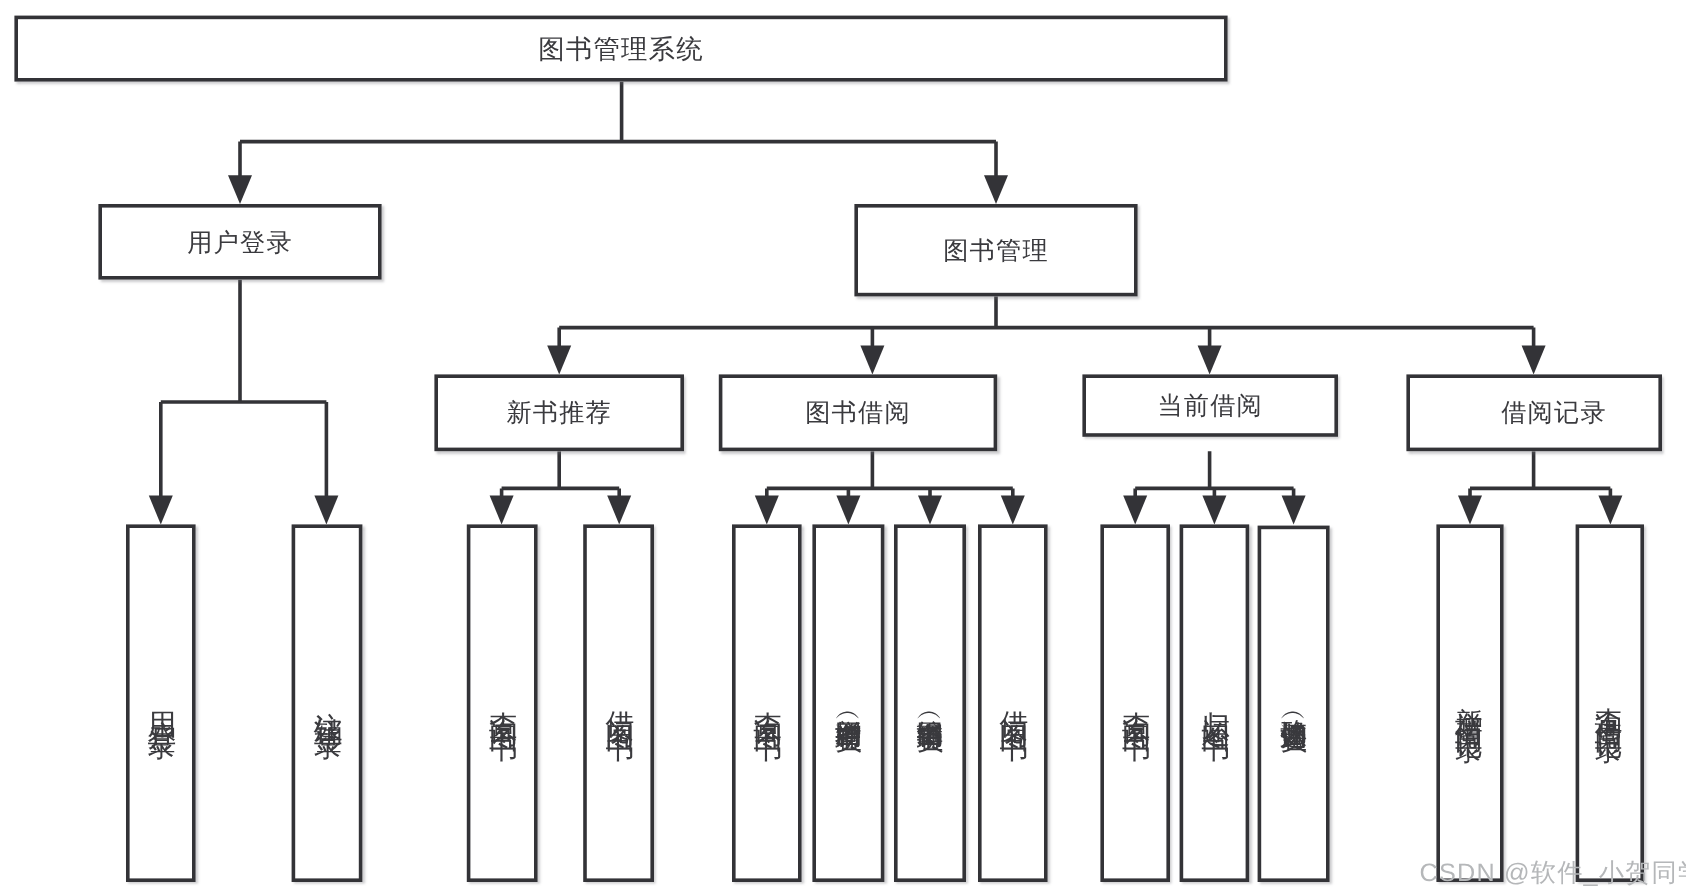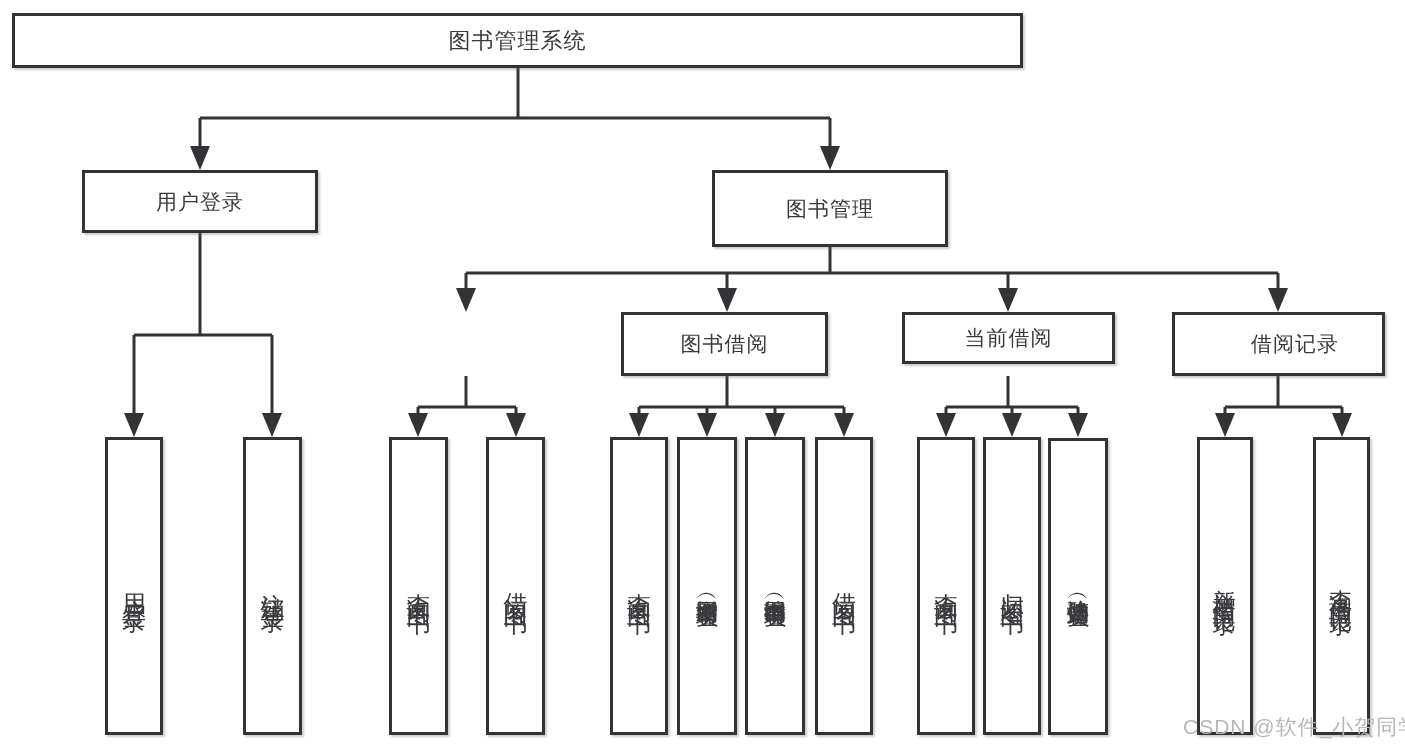--- a/index.html
+++ b/index.html
@@ -91,21 +91,22 @@
       <path d="M1215 413 L1235 413 L1225 437 Z"></path>
       <path d="M1332 413 L1352 413 L1342 437 Z"></path>
     </g>
   </svg>
 
   <div class="node h root-node" style="left:12px; top:13px; width:1011px; height:55px;">图书管理系统</div>
 
   <div class="node h" style="left:82px; top:170px; width:236px; height:63px;">用户登录</div>
   <div class="node h" style="left:712px; top:170px; width:236px; height:77px;">图书管理</div>
 
-  <div class="node h" style="left:621px; top:312px; width:207px; height:64px;">图书借阅</div>
+  <div class="node h" style="left:362px; top:312px; width:208px; height:64px;">新书推荐</div>
+  <div class="node h" style="left:599px; top:312px; width:232px; height:64px;">图书借阅</div>
   <div class="node h" style="left:902px; top:312px; width:213px; height:52px;">当前借阅</div>
   <div class="node h" style="left:1172px; top:312px; width:213px; height:64px;padding-left:33px;">借阅记录</div>
 
   <div class="node v" style="left:105px; top:437px; width:58px; height:298px;">用户登录</div>
   <div class="node v" style="left:243px; top:437px; width:59px; height:298px;">注销登录</div>
 
   <div class="node v" style="left:389px; top:437px; width:59px; height:298px;">查询图书</div>
   <div class="node v" style="left:486px; top:437px; width:59px; height:298px;">借阅图书</div>
 
   <div class="node v" style="left:610px; top:437px; width:58px; height:298px;">查询图书</div>

